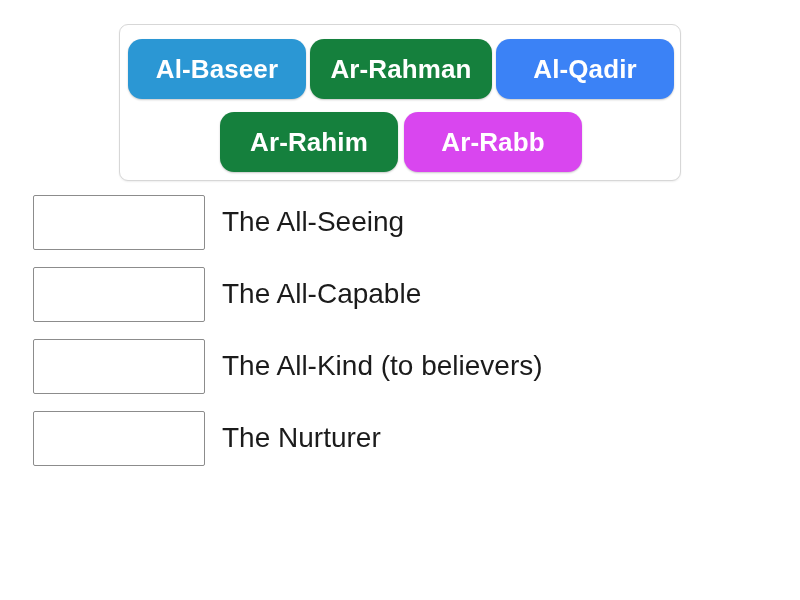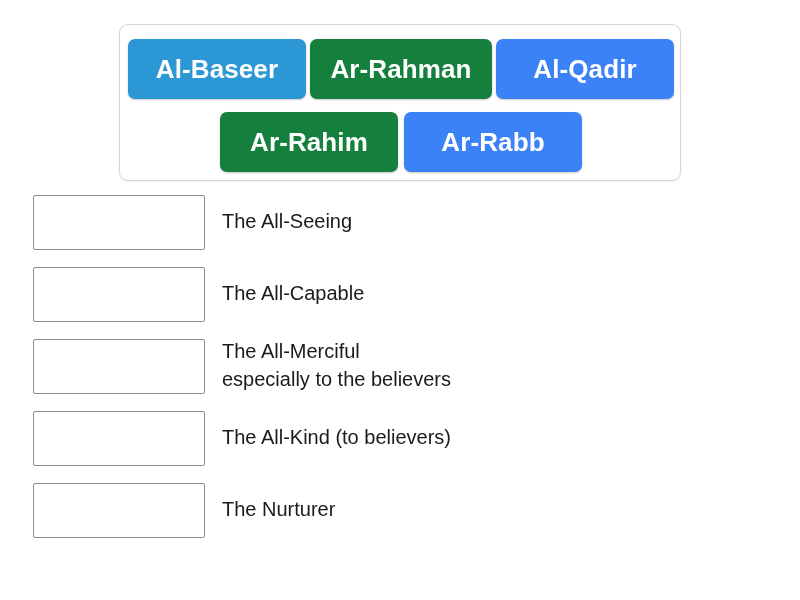--- a/index.html
+++ b/index.html
@@ -43,21 +43,21 @@
   #tile-row-2 {
     position: absolute;
     left: 10px;
     top: 87px;
     width: 542px;
     gap: 6px;
   }
   .tile {
     height: 60px;
     box-sizing: border-box;
-    border-radius: 7px;
+    border-radius: 14px;
     color: #ffffff;
     font-size: 26px;
     font-weight: bold;
     letter-spacing: 0.1px;
     display: flex;
     align-items: center;
     justify-content: center;
     white-space: nowrap;
     padding: 0 18px;
     cursor: move;
@@ -82,56 +82,51 @@
     width: 172px;
     height: 55px;
     flex: 0 0 172px;
     box-sizing: border-box;
     background: #ffffff;
     border: 1px solid #8c8c8c;
     border-radius: 2px;
   }
   .answer-text {
     margin-left: 17px;
-    font-size: 20px;
+    font-size: 28px;
     line-height: 1.38;
     color: #1b1b1b;
     white-space: pre-line;
   }
 </style>
 </head>
 <body>
 
 <div id="tile-bank">
   <div class="tile-row" id="tile-row-1">
       <div class="tile" style="background: rgb(43, 151, 212); width: 178px; flex: 0 0 178px;">Al-Baseer</div>
       <div class="tile" style="background: #15803d; width: 182px; flex: 0 0 182px;">Ar-Rahman</div>
       <div class="tile" style="background: #3b82f6; width: 178px; flex: 0 0 178px;">Al-Qadir</div>
     </div>
   <div class="tile-row" id="tile-row-2">
       <div class="tile" style="background: #15803d; width: 178px; flex: 0 0 178px;">Ar-Rahim</div>
-      <div class="tile" style="background: #3b82f6; width: 178px; flex: 0 0 178px;">Ar-Rabb</div>
+      <div class="tile" style="background: #d946ef; width: 178px; flex: 0 0 178px;">Ar-Rabb</div>
     </div>
 </div>
 
 <div id="answer-list">
     <div class="answer-row">
       <div class="drop-slot"></div>
       <div class="answer-text">The All-Seeing</div>
     </div>
     <div class="answer-row">
       <div class="drop-slot"></div>
       <div class="answer-text">The All-Capable</div>
     </div>
     <div class="answer-row">
       <div class="drop-slot"></div>
-      <div class="answer-text">The All-Merciful
-especially to the believers</div>
-    </div>
-    <div class="answer-row">
-      <div class="drop-slot"></div>
       <div class="answer-text">The All-Kind (to believers)</div>
     </div>
     <div class="answer-row">
       <div class="drop-slot"></div>
       <div class="answer-text">The Nurturer</div>
     </div>
   </div>
 
 </body></html>

